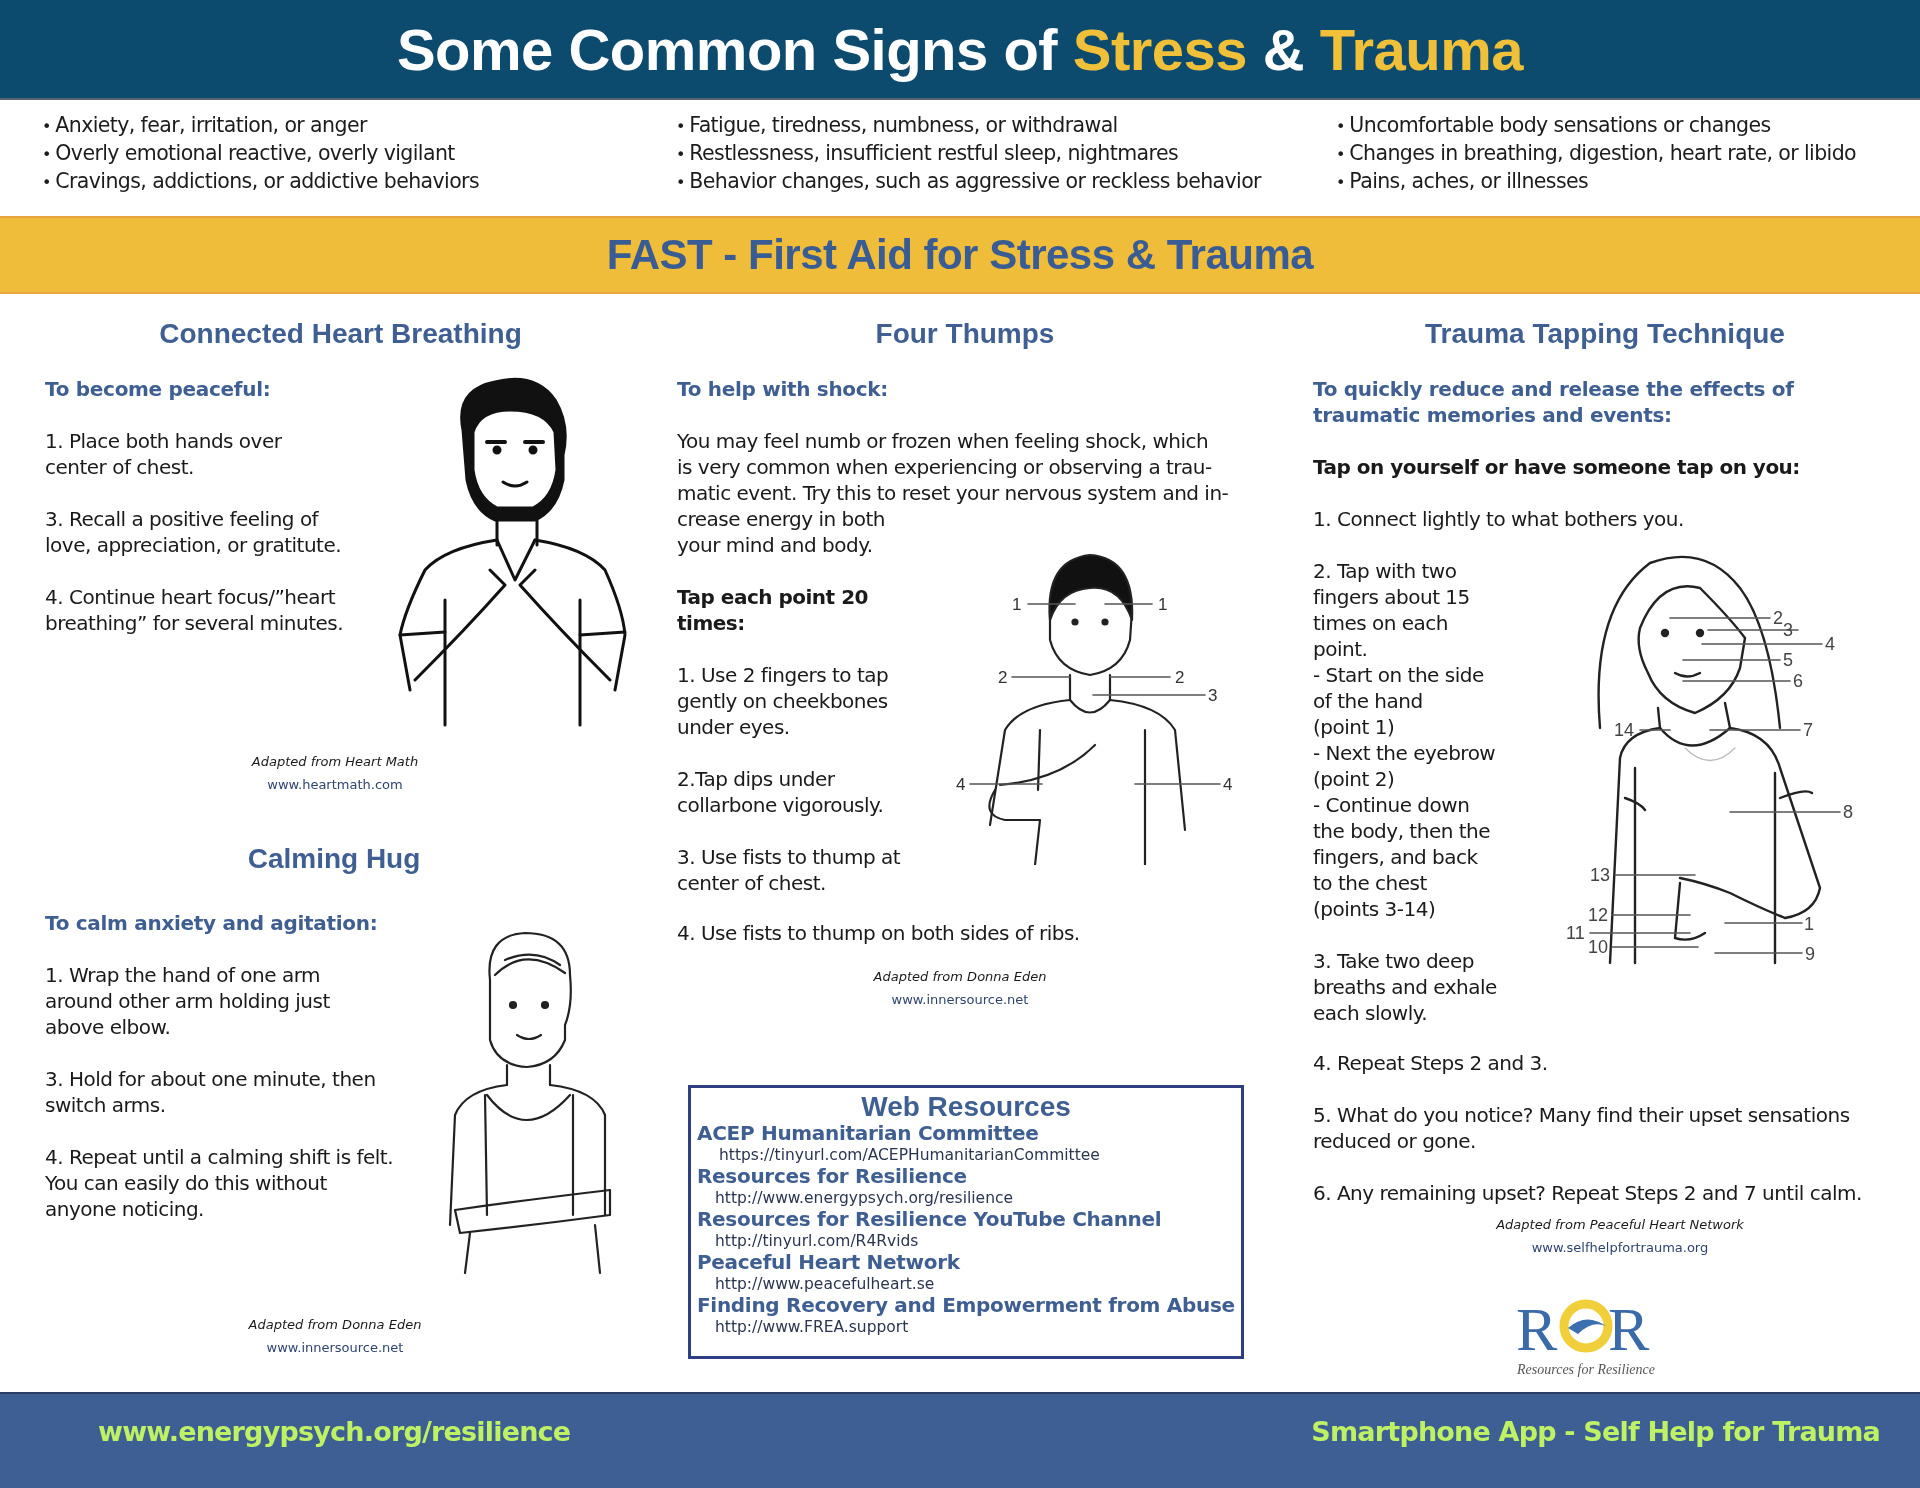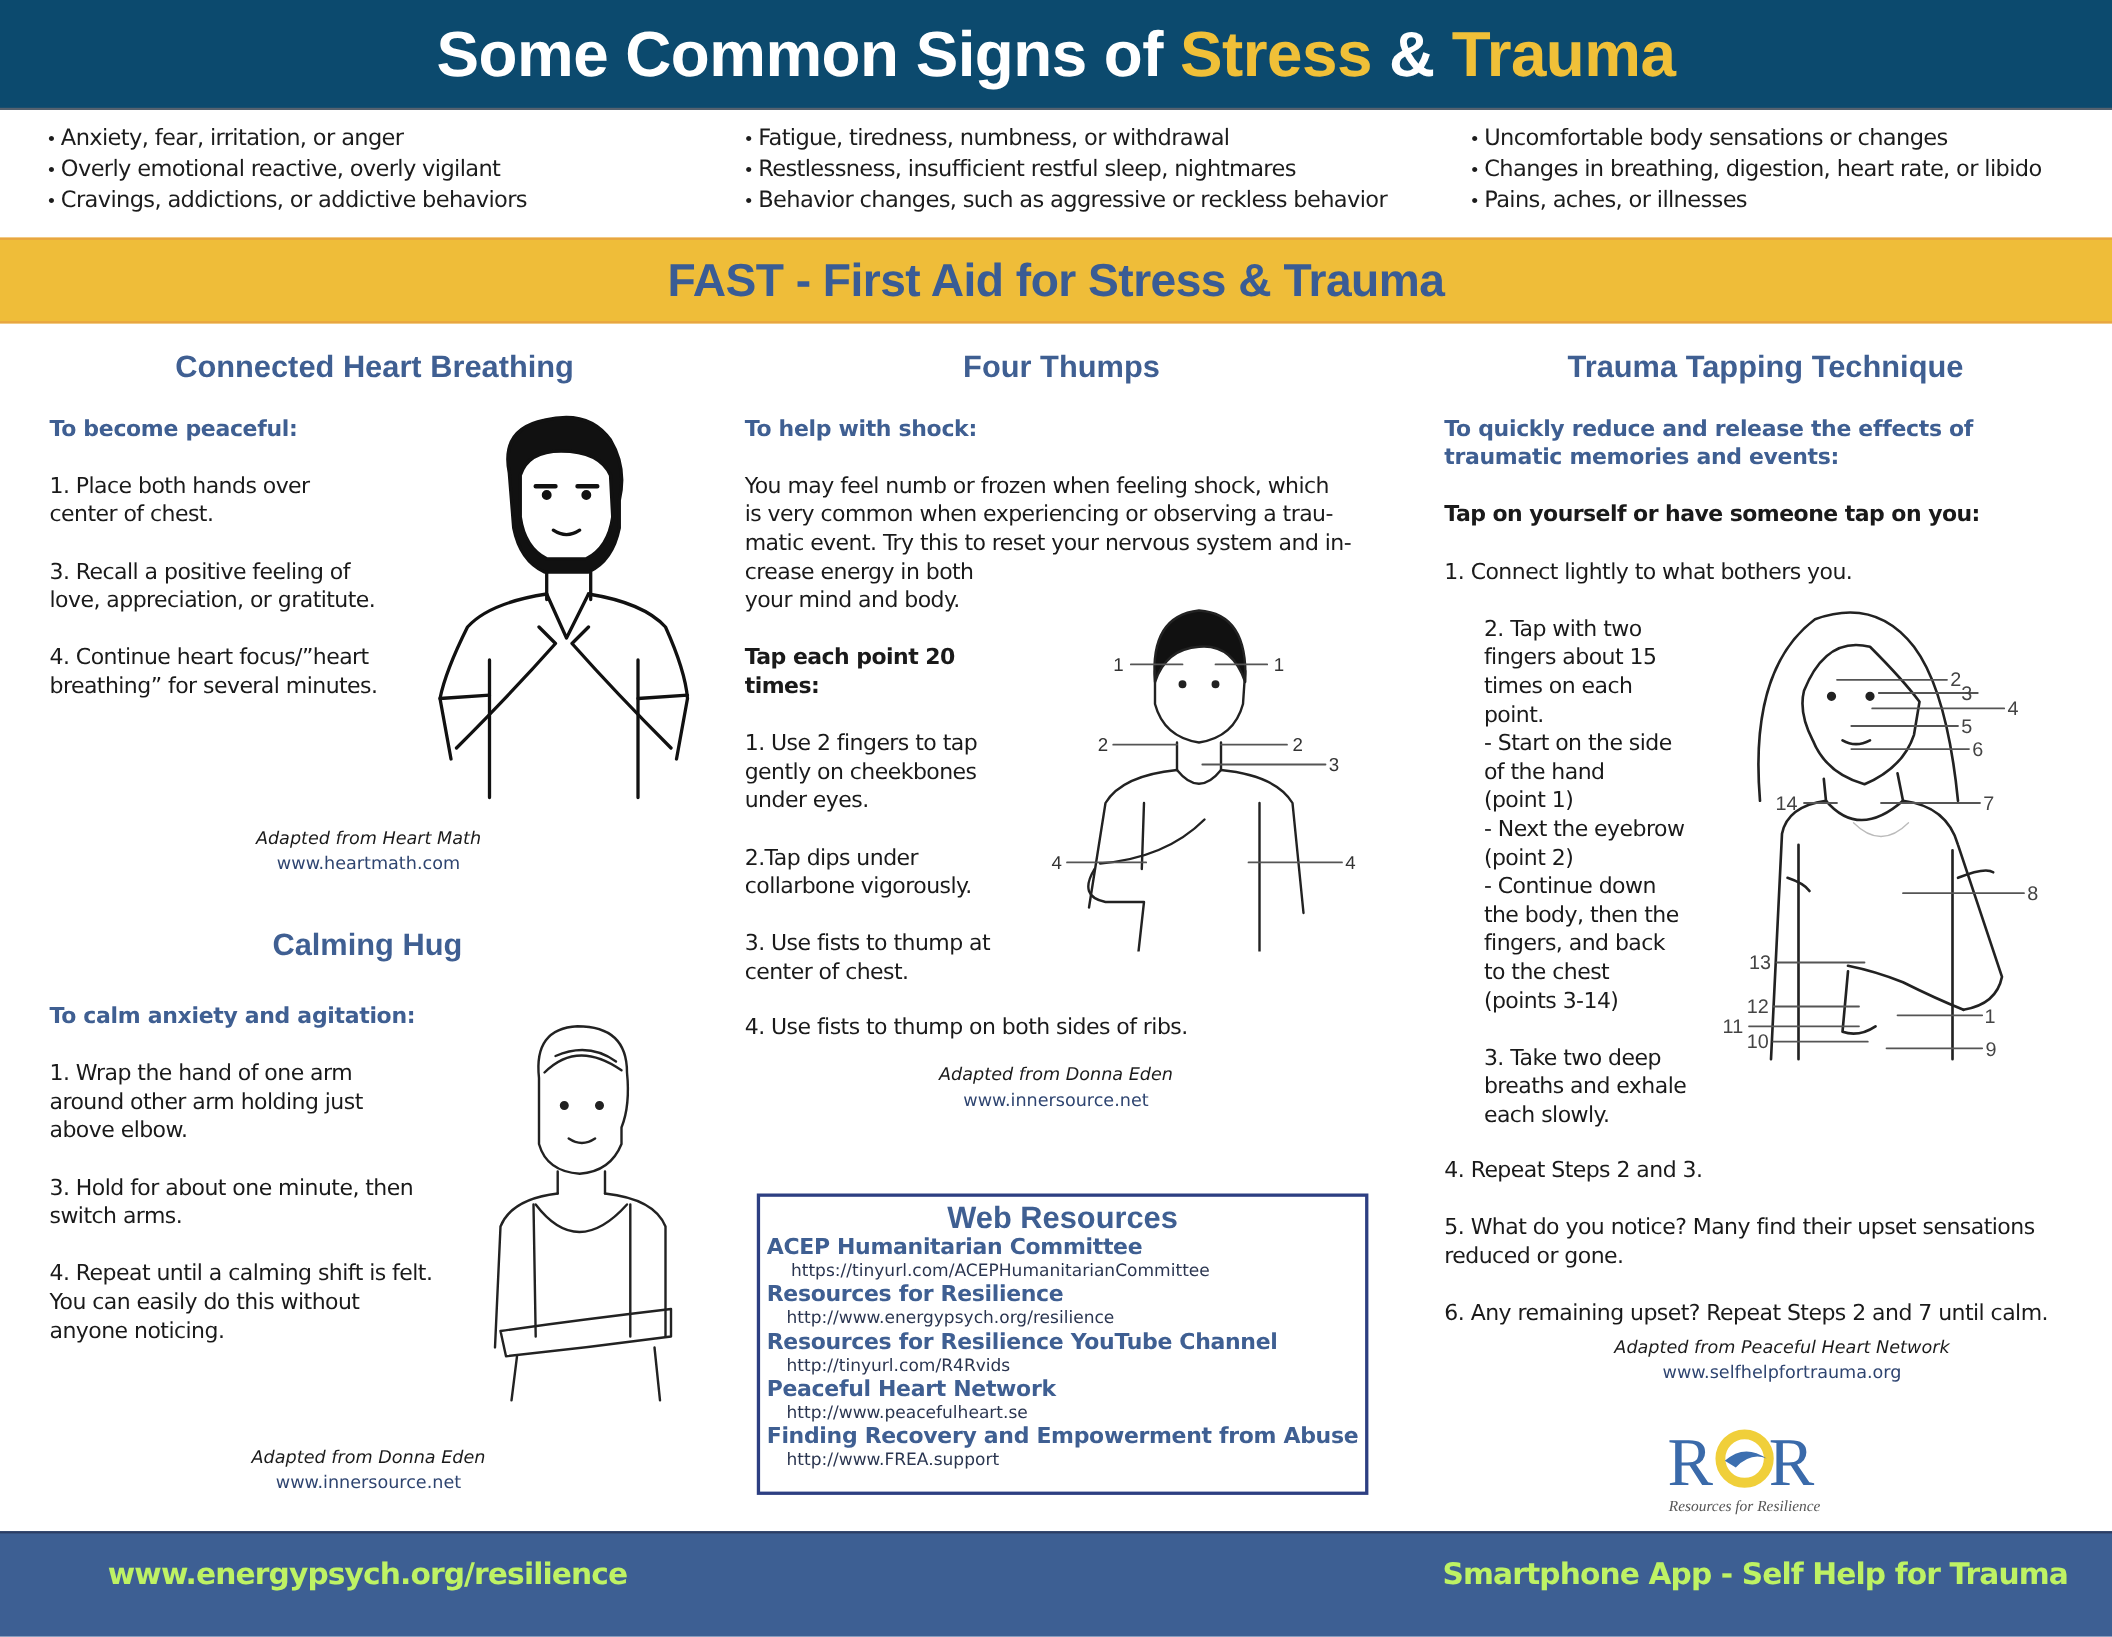--- a/index.html
+++ b/index.html
@@ -44,21 +44,21 @@
   .subhead {
     position: absolute; font-weight: bold; color: #3f5f92; font-size: 20px; line-height: 26px;
     letter-spacing: -0.3px;
   }
   .body-text {
     position: absolute; font-size: 20px; line-height: 26px; color: #1a1a1a; letter-spacing: -0.5px;
   }
   .body-text p { margin-bottom: 26px; white-space: pre-line; }
   .body-text p.bold { font-weight: bold; }
   .credit {
-    position: absolute; text-align: center; font-size: 16px; line-height: 23px;
+    position: absolute; text-align: center; font-size: 13px; line-height: 23px;
   }
   .credit .by { font-style: italic; color: #1a1a1a; }
   .credit .url { color: #2e4470; }
 
   .illus { position: absolute; }
 
   .web-box {
     position: absolute; left: 688px; top: 1085px; width: 556px; height: 274px;
     border: 3px solid #2d3f82; padding: 4px 6px;
   }
@@ -244,21 +244,21 @@
   <div class="ru">http://www.FREA.support</div>
 </div>
 
 <div class="section-title" style="left:1290px;top:318px;width:630px;">Trauma Tapping Technique</div>
 <div class="subhead" style="left:1313px;top:376px;width:560px;white-space:pre-line;">To quickly reduce and release the effects of
 traumatic memories and events:</div>
 <div class="body-text" style="left:1313px;top:454px;width:570px;">
   <p class="bold">Tap on yourself or have someone tap on you:</p>
   <p>1. Connect lightly to what bothers you.</p>
 </div>
-<div class="body-text" style="left:1313px;top:558px;width:230px;margin-left:36px;">
+<div class="body-text" style="left:1313px;top:558px;width:230px;">
   <p>2. Tap with two
 fingers about 15
 times on each
 point.
 - Start on the side
 of the hand
 (point 1)
 - Next the eyebrow
 (point 2)
 - Continue down

